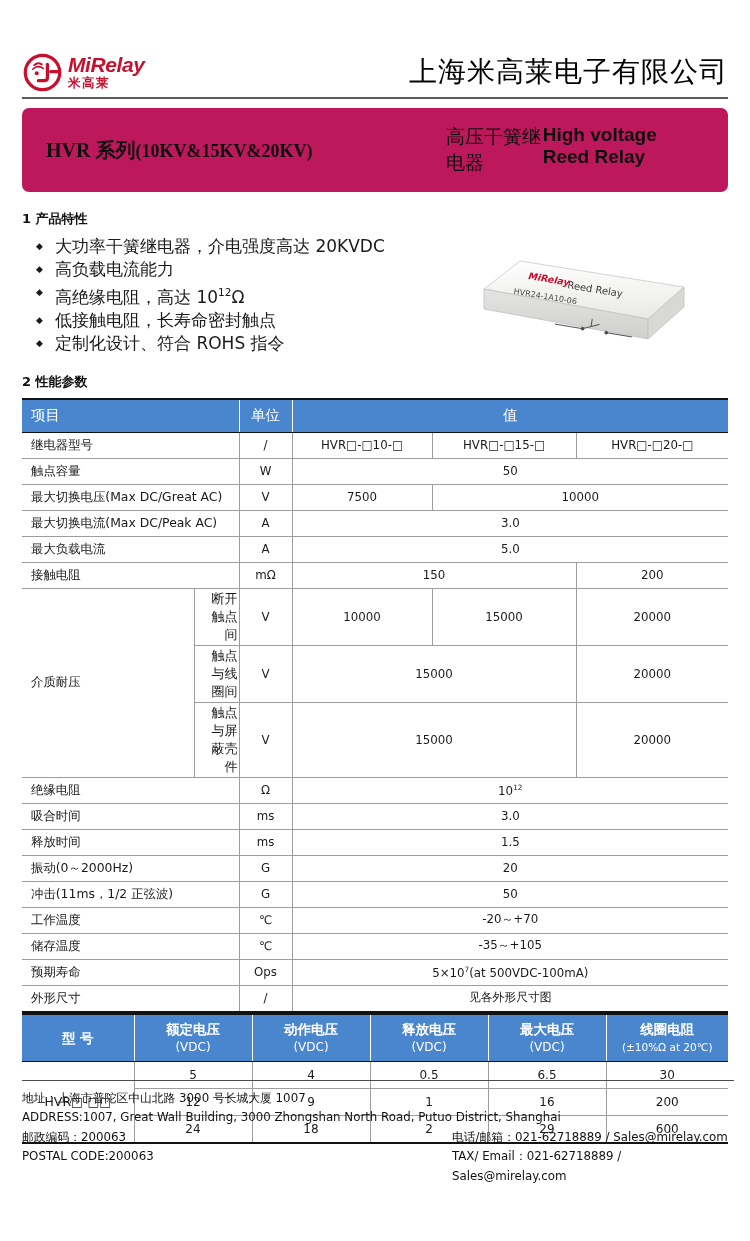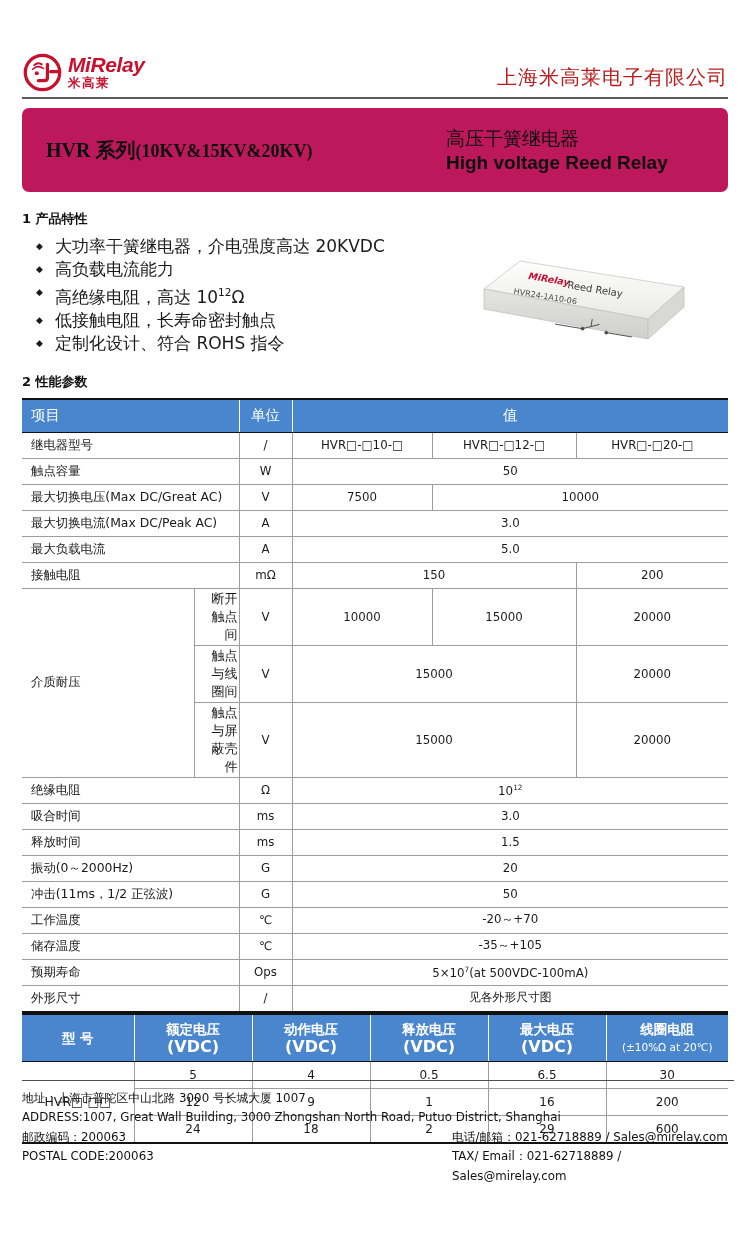--- a/index.html
+++ b/index.html
@@ -56,22 +56,22 @@
     letter-spacing: -0.4px;
   }
   .logo-cn {
     font-size: 12.5px;
     font-weight: bold;
     color: #c8102e;
     letter-spacing: 1.5px;
     margin-top: 2px;
   }
   .company-name {
-    font-size: 20px;
-    color: #b91c1c;
+    font-size: 28px;
+    color: #000000;
     letter-spacing: 1px;
     font-family: Liberation Mono, monospace;
     padding-bottom: 2px;
   }
 
   
   .title-banner {
     margin-top: 9px;
     background: #be185d;
     border-radius: 7px;
@@ -85,21 +85,21 @@
     width: 400px;
     font-size: 20px;
     font-weight: bold;
     font-family: "Liberation Serif", serif;
     color: #0d0d0d;
   }
   .banner-left .sm { font-size: 18px; }
   .banner-right {
     flex: 1;
     display: flex;
-    flex-direction: column;
+    flex-direction: row;
   }
   .banner-cn {
     font-size: 19px;
     color: #0d0d0d;
     font-family: "DejaVu Sans", sans-serif;
   }
   .banner-en {
     font-size: 19px;
     font-weight: bold;
     font-family: Liberation Sans, sans-serif;
@@ -199,21 +199,21 @@
     color: #ffffff;
     font-weight: bold;
     font-size: 13.5px;
     line-height: 18px;
     height: 42px;
     border-right: 1px solid #ffffff;
     border-bottom: 1.8px solid #121212;
     padding: 2px 0;
   }
   .coil-table th:last-child { border-right: none; }
-  .coil-table th .unit-line { font-size: 16px; font-weight: bold; display: block; }
+  .coil-table th .unit-line { font-size: 12px; font-weight: normal; display: block; }
   .coil-table th .unit-small { font-size: 10.5px; font-weight: normal; display: block; }
   .coil-table td {
     font-size: 12px;
     height: 24px;
     text-align: center;
     border-bottom: 1px solid #9d9d9d;
     border-right: 1px solid #9d9d9d;
     color: #1a1a1a;
   }
   .coil-table tr:last-child td { border-bottom: none; }
@@ -329,21 +329,21 @@
         <th class="left" colspan="2">项目</th>
         <th colspan="1">单位</th>
         <th colspan="3">值</th>
       </tr>
     </thead>
     <tbody>
       <tr>
         <td class="item" colspan="2">继电器型号</td>
         <td>/</td>
         <td>HVR□-□10-□</td>
-        <td>HVR□-□12-□</td>
+        <td>HVR□-□15-□</td>
         <td class="nore">HVR□-□20-□</td>
       </tr>
       <tr>
         <td class="item" colspan="2">触点容量</td>
         <td>W</td>
         <td class="nore" colspan="3">50</td>
       </tr>
       <tr>
         <td class="item" colspan="2">最大切换电压(Max DC/Great AC)</td>
         <td>V</td>

